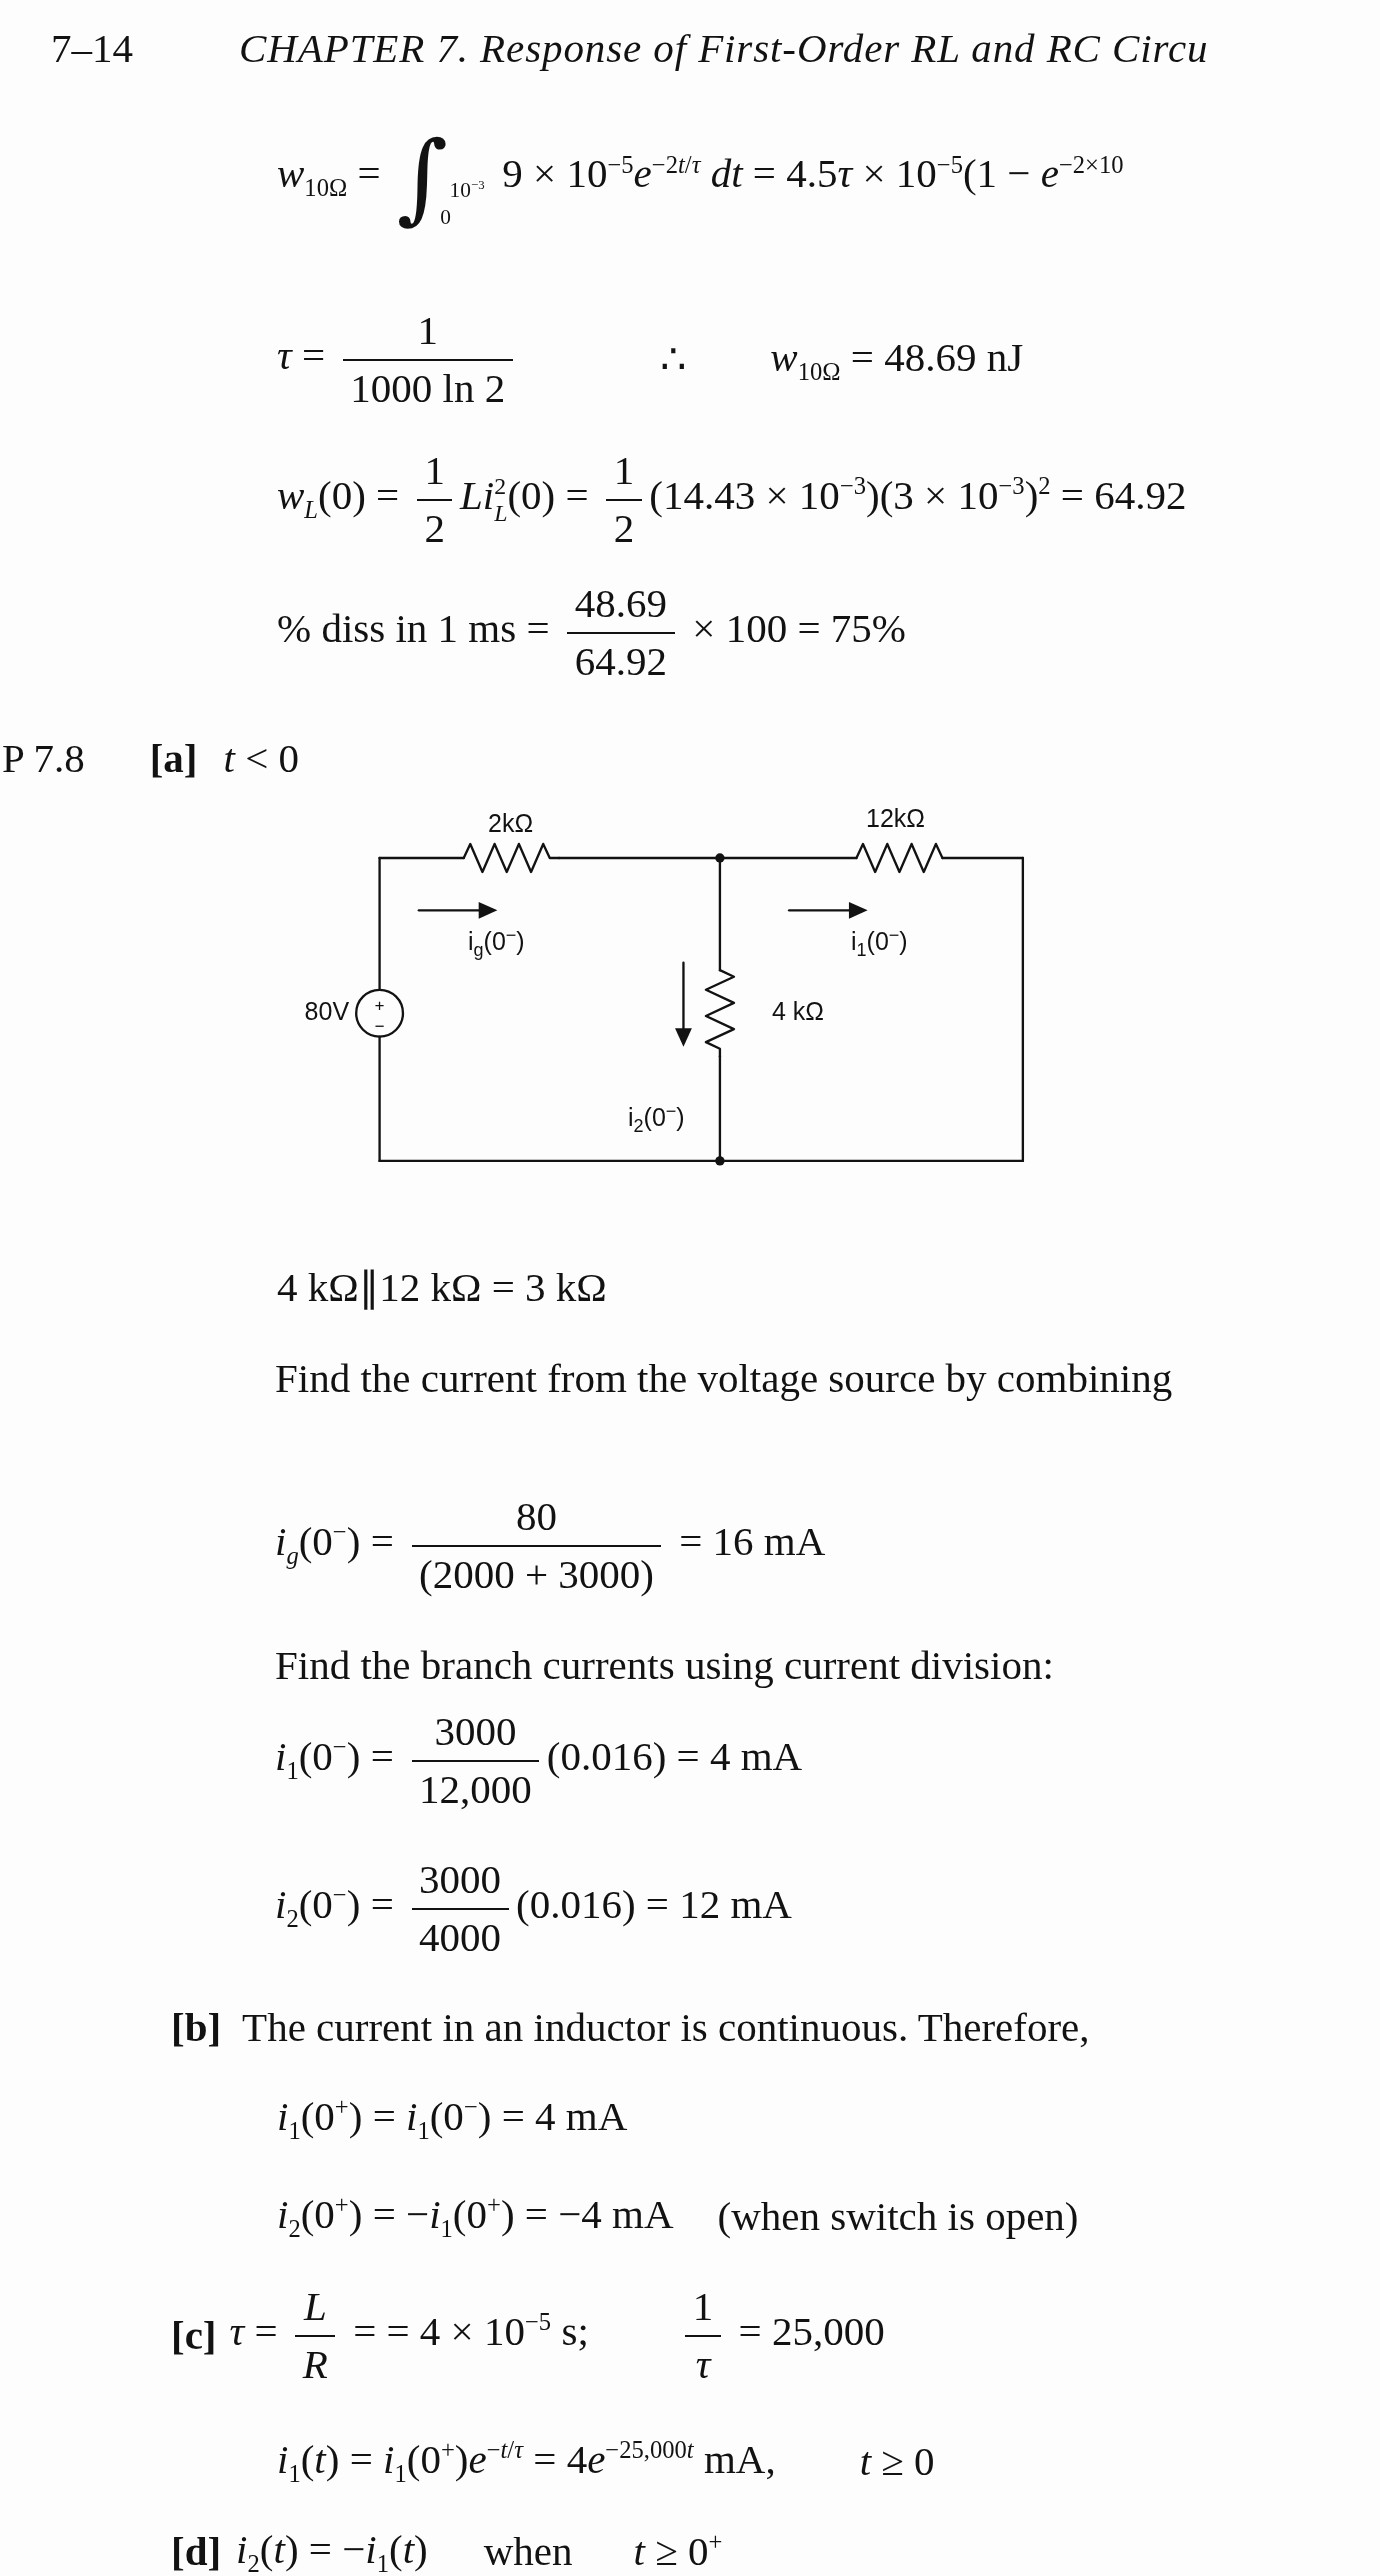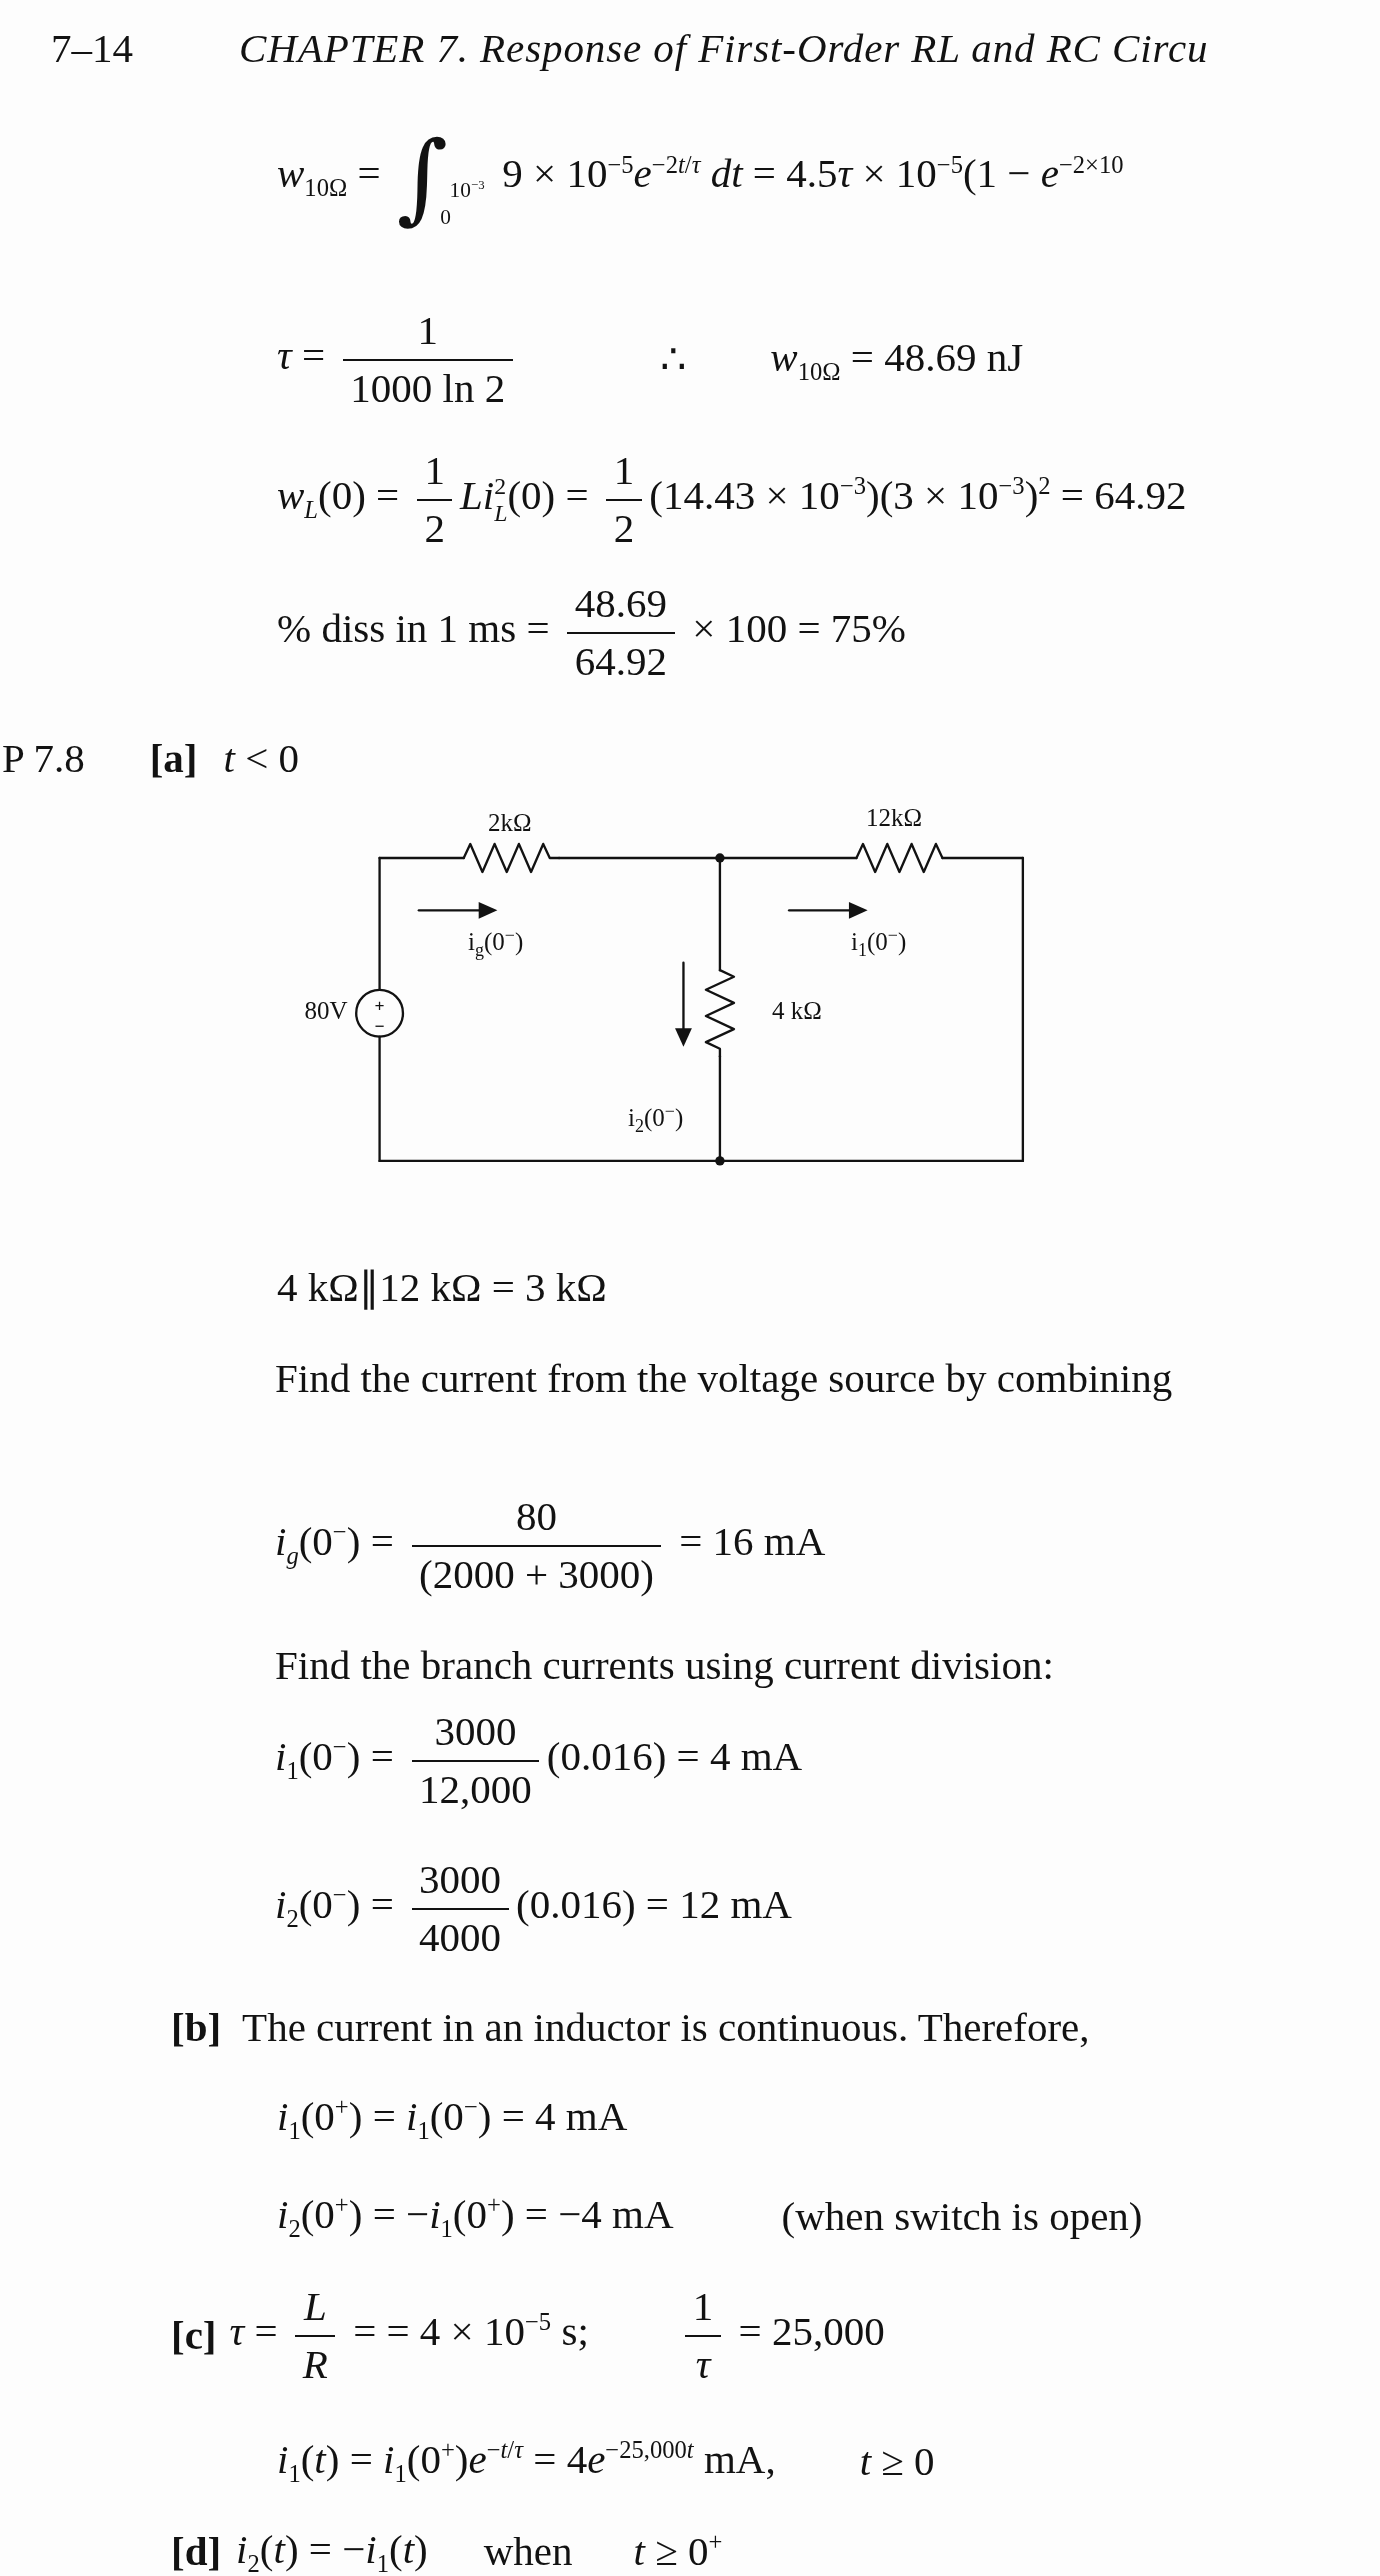--- a/index.html
+++ b/index.html
@@ -23,21 +23,21 @@
   .ilims{display:flex;flex-direction:column;justify-content:flex-end;font-size:0.52em;line-height:1;}
   .ihi{transform:translate(1.9px,-1.9px);}
   .ilo{transform:translate(-7.5px,3.7px);}
   .supsub{display:inline-flex;flex-direction:column;vertical-align:middle;font-size:0.58em;line-height:1.12;text-align:left;}
   .plabel{font-weight:bold;}
   .pg-header{position:absolute;top:24px;left:0;width:100%;font-size:41px;}
   .pgnum{position:absolute;left:51px;top:0;}
   .chap{position:absolute;left:239px;top:0;font-style:italic;letter-spacing:0.9px;white-space:nowrap;}
   .circuit{position:absolute;width:739px;height:374px;}
   .circuit svg{position:absolute;left:0;top:0;}
-  .clabel{position:absolute;font-family:Liberation Serif, serif;font-size:25px;white-space:nowrap;text-align:right;}
+  .clabel{position:absolute;font-family:Liberation Sans, sans-serif;font-size:25px;white-space:nowrap;text-align:right;}
   .clabel sub,.clabel sup{font-size:0.72em;}
 </style>
 </head>
 <body>
 
 <div class="page">
 
   <header class="pg-header">
     <span class="pgnum">7–14</span>
     <span class="chap">CHAPTER 7.  Response of First-Order RL and RC Circu</span>
@@ -146,21 +146,21 @@
 
   <div class="block row" style="top:2001px;left:171px">
     <span class="plabel">[b]</span>
     <span style="margin-left:21px">The current in an inductor is continuous.  Therefore,</span>
   </div>
 
   <div class="block" style="top:2090px;left:277px"><i>i</i><sub>1</sub>(0<sup>+</sup>) = <i>i</i><sub>1</sub>(0<sup>−</sup>) = 4 mA</div>
 
   <div class="block row" style="top:2188px;left:277px">
     <span><i>i</i><sub>2</sub>(0<sup>+</sup>) = −<i>i</i><sub>1</sub>(0<sup>+</sup>) = −4 mA</span>
-    <span style="margin-left:108px">(when switch is open)</span>
+    <span style="margin-left:44px">(when switch is open)</span>
   </div>
 
   <div class="block row" style="top:2285px;left:171px">
     <span class="plabel">[c]</span>
     <span style="margin-left:13px"><i>τ</i> = <span class="frac">
           <span class="num"><i>L</i></span>
           <span class="den"><i>R</i></span>
         </span> =  = 4 × 10<sup>−5</sup> s;</span>
     <span style="margin-left:89px"><span class="frac">
           <span class="num">1</span>

